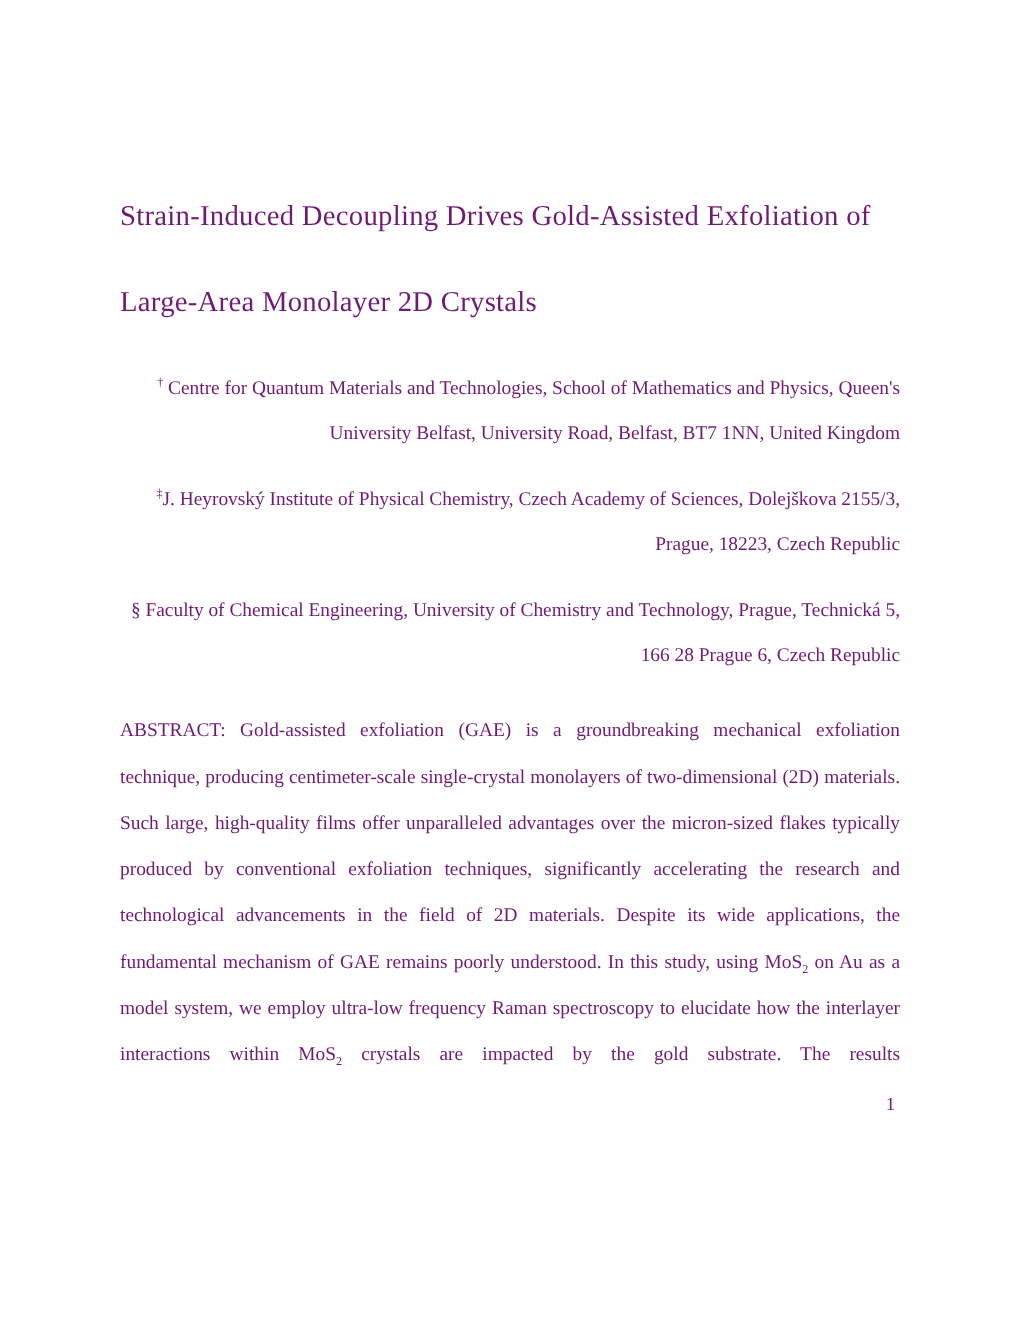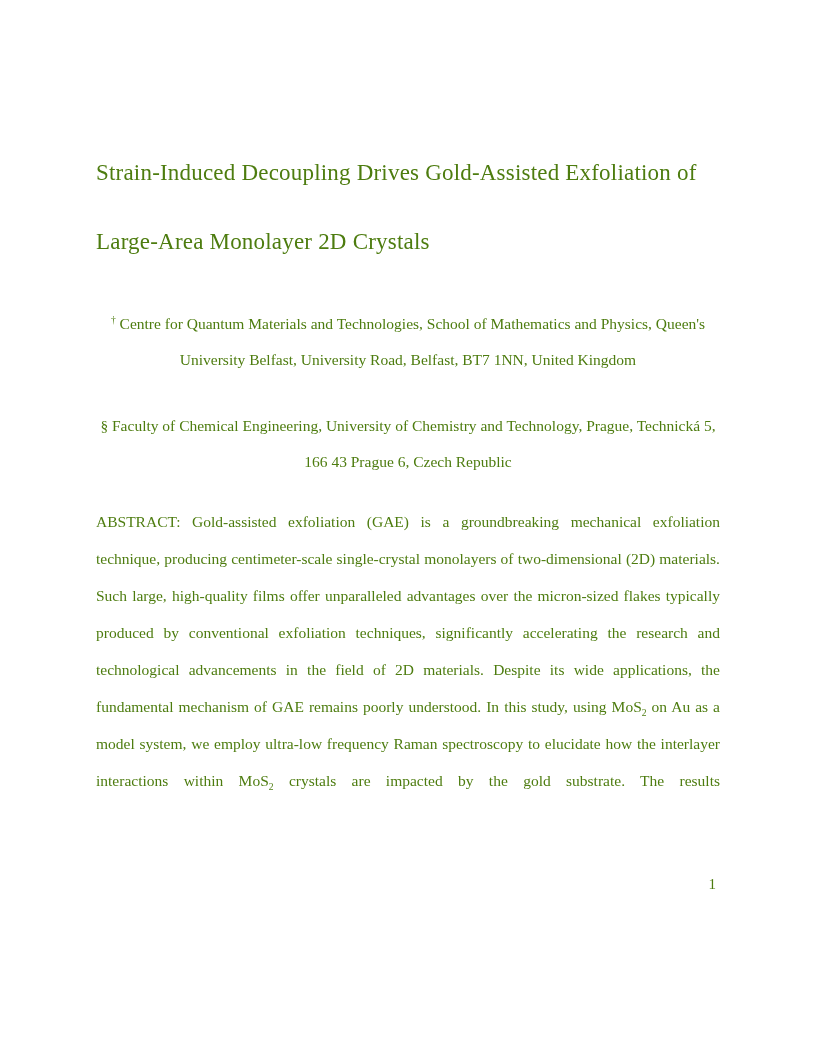--- a/index.html
+++ b/index.html
@@ -9,43 +9,43 @@
   }
   .page {
     position: relative;
     width: 816px;
     height: 908px;
     margin: 0 auto;
     background: #ffffff;
     box-sizing: border-box;
     padding: 0 96px;
     font-family: "Liberation Serif", "DejaVu Serif", serif;
-    color: #4d7c0f;
+    color: #701a75;
     overflow: hidden;
   }
   .title {
     margin: 138px 0 0 0;
     font-size: 23px;
     font-weight: normal;
     line-height: 69px;
     text-align: left;
     letter-spacing: 0.2px;
   }
   .authors {
     margin: 38px 0 0 0;
     font-style: italic;
     font-size: 15.5px;
     line-height: 36px;
     text-align: center;
   }
   .affiliation {
-    margin: 30px 0 0 0;
+    margin: 17px 0 0 0;
     font-size: 15.5px;
     line-height: 36px;
-    text-align: center;
+    text-align: right;
   }
   .abstract {
     margin: 23px 0 17px 0;
     font-size: 15.5px;
     line-height: 37px;
     text-align: justify;
     text-align-last: justify;
   }
   sup {
     font-size: 0.62em;
@@ -67,19 +67,20 @@
 </style>
 </head>
 <body>
 
 <div class="page">
   <h1 class="title">Strain-Induced Decoupling Drives Gold-Assisted Exfoliation of Large-Area Monolayer 2D Crystals</h1>
 
 
   <p class="affiliation"><sup>†</sup> Centre for Quantum Materials and Technologies, School of Mathematics and Physics, Queen's University Belfast, University Road, Belfast, BT7 1NN, United Kingdom</p>
 
+  <p class="affiliation"><sup>‡</sup>J. Heyrovský Institute of Physical Chemistry, Czech Academy of Sciences, Dolejškova 2155/3, Prague, 18223, Czech Republic</p>
 
-  <p class="affiliation">§ Faculty of Chemical Engineering, University of Chemistry and Technology, Prague, Technická 5, 166 43 Prague 6, Czech Republic</p>
+  <p class="affiliation">§ Faculty of Chemical Engineering, University of Chemistry and Technology, Prague, Technická 5, 166 28 Prague 6, Czech Republic</p>
 
   <p class="abstract">ABSTRACT: Gold-assisted exfoliation (GAE) is a groundbreaking mechanical exfoliation technique, producing centimeter-scale single-crystal monolayers of two-dimensional (2D) materials. Such large, high-quality films offer unparalleled advantages over the micron-sized flakes typically produced by conventional exfoliation techniques, significantly accelerating the research and technological advancements in the field of 2D materials. Despite its wide applications, the fundamental mechanism of GAE remains poorly understood. In this study, using MoS<sub>2</sub> on Au as a model system, we employ ultra-low frequency Raman spectroscopy to elucidate how the interlayer interactions within MoS<sub>2</sub> crystals are impacted by the gold substrate. The results</p>
 
   <div class="page-number">1</div>
 </div>
 
 </body></html>

